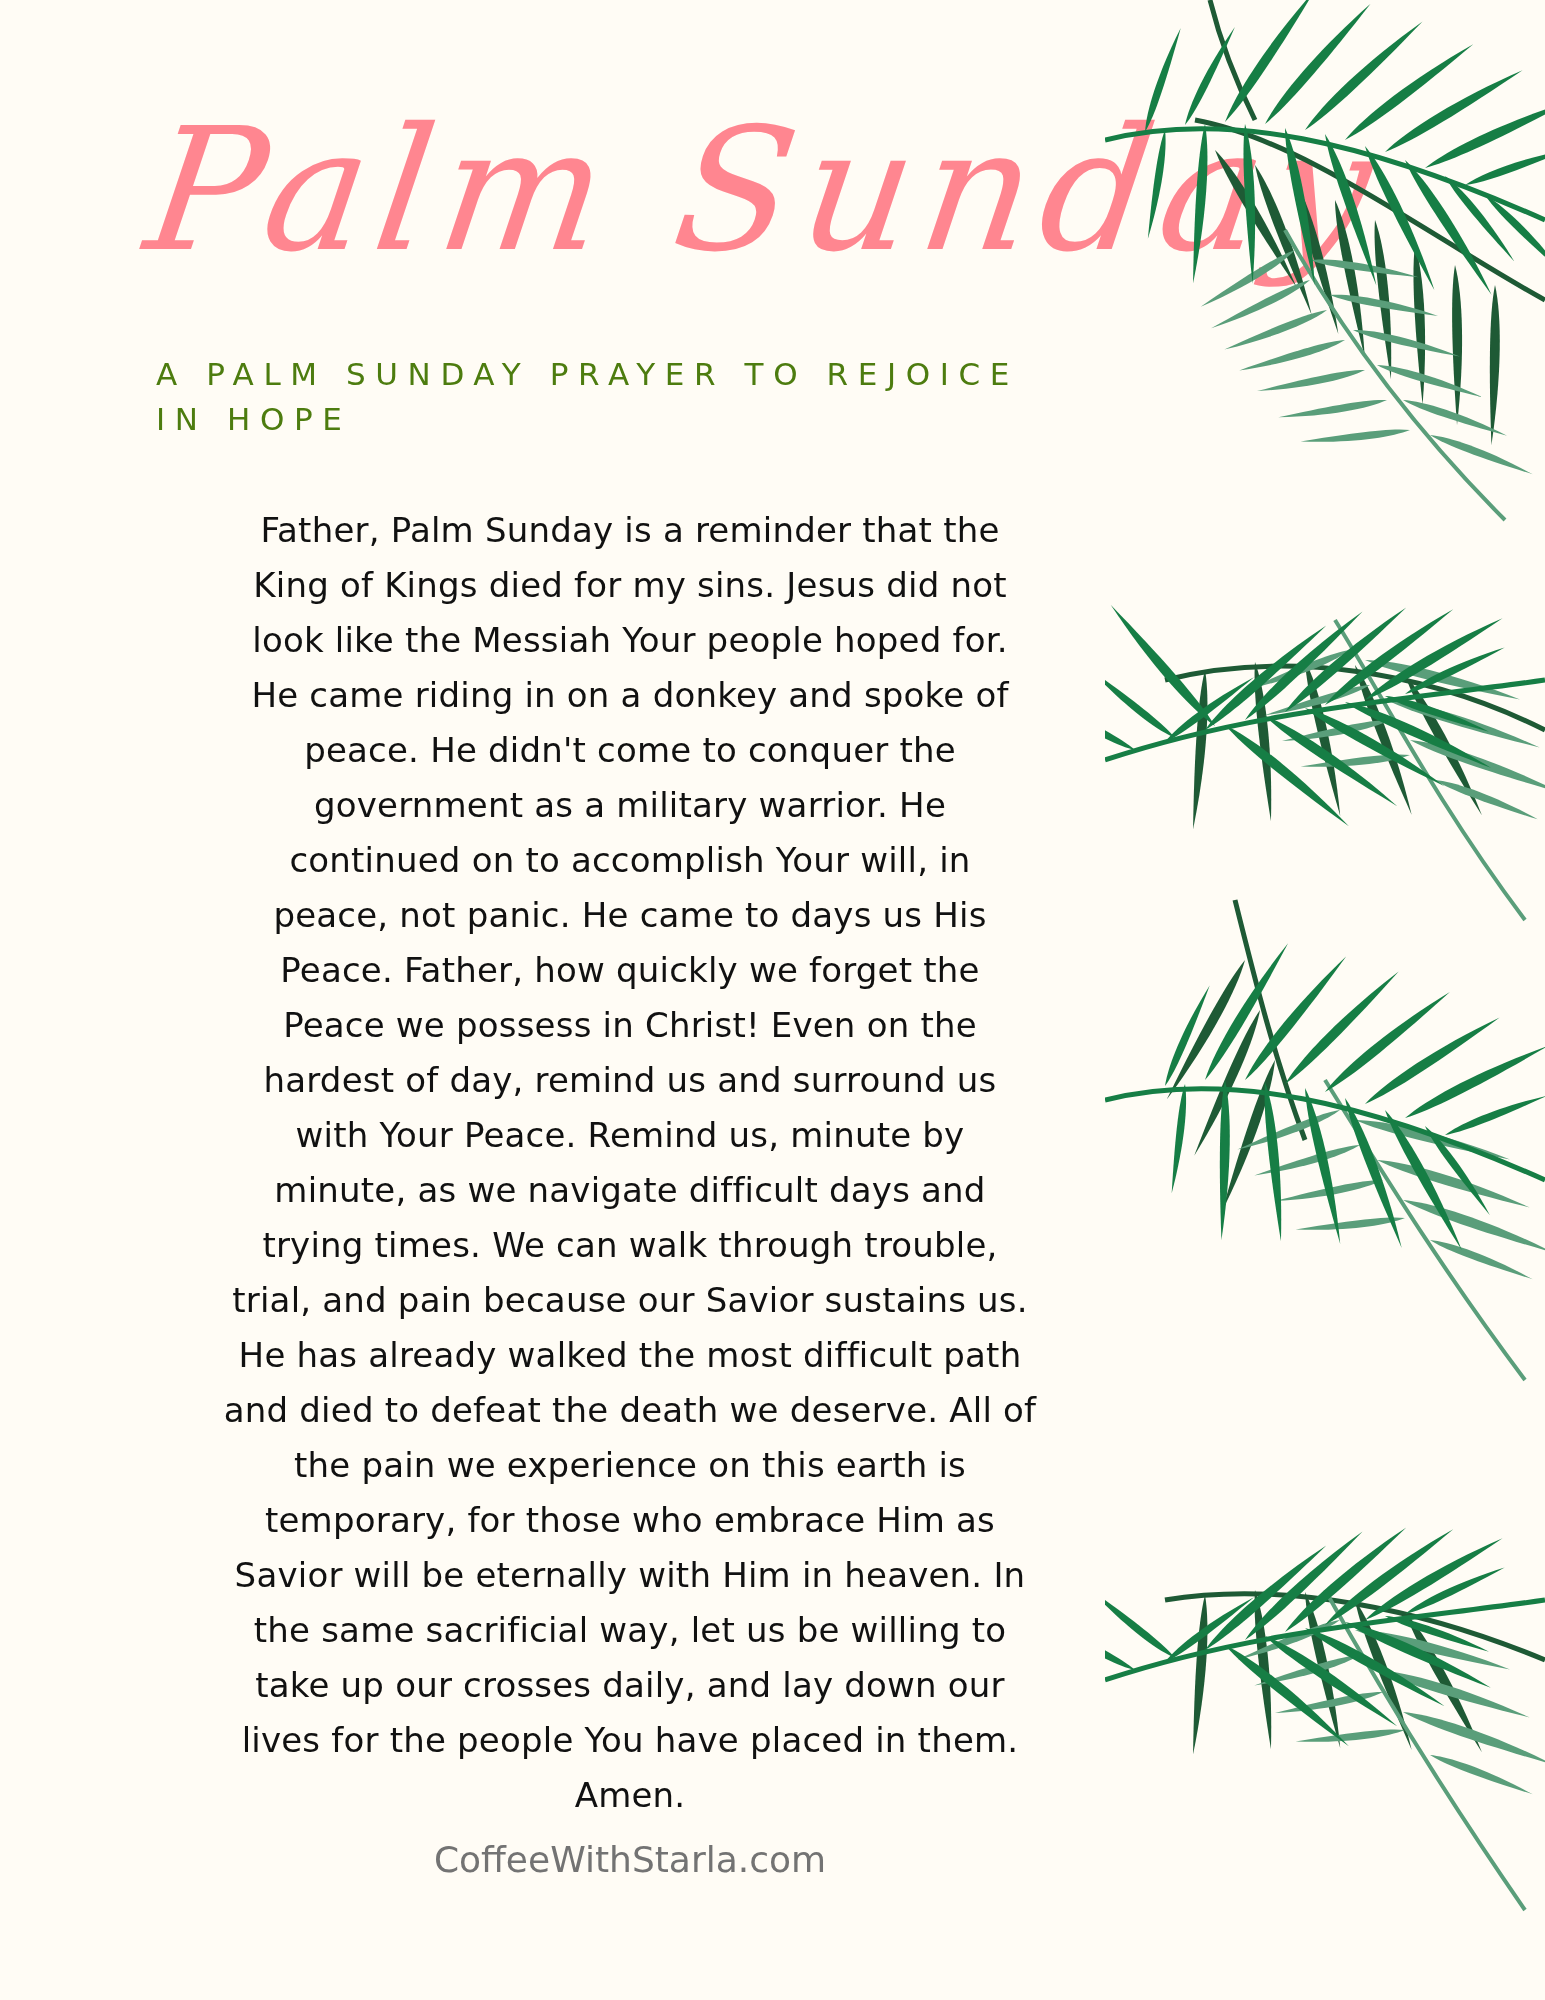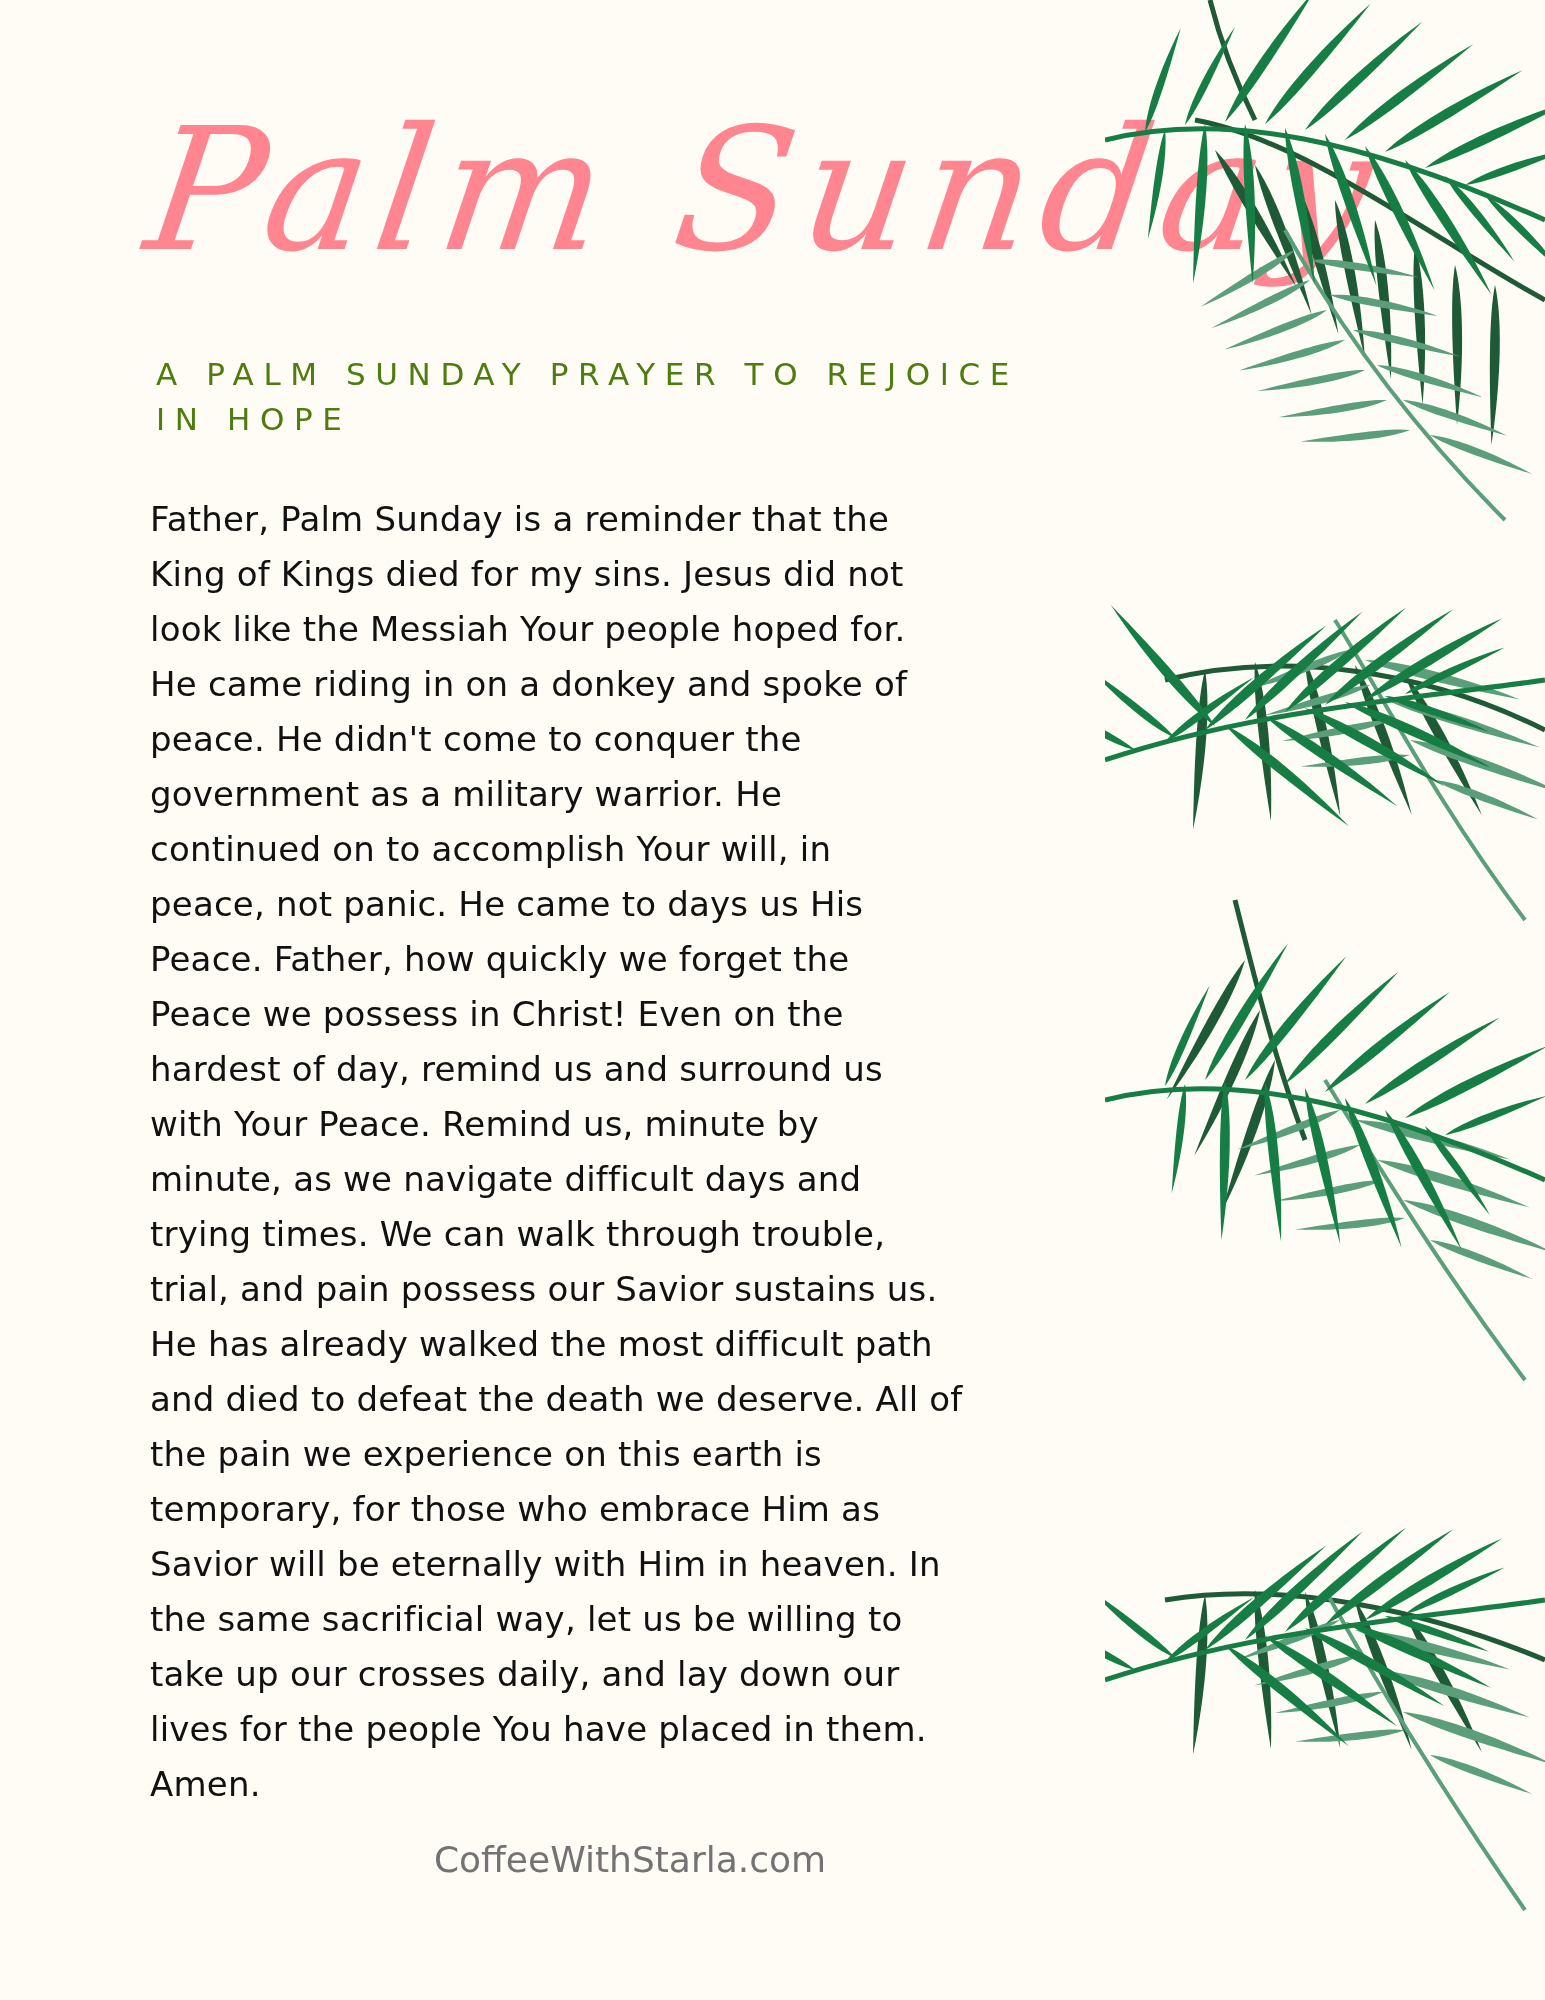--- a/index.html
+++ b/index.html
@@ -18,22 +18,22 @@
     -webkit-text-stroke: 0px; transform: skewX(-8deg);
   }
   .subtitle {
     position: absolute; left: 156px; top: 352px; width: 960px;
     color: #4d7c0f;
     font-family: "DejaVu Sans", sans-serif; font-size: 31px;
     letter-spacing: 9.6px; line-height: 45px; text-transform: uppercase;
     font-weight: normal;
   }
   .body {
-    position: absolute; left: 150px; top: 492px; width: 960px;
-    color: #111111;
+    position: absolute; left: 150px; top: 503px; width: 960px;
+    text-align: center; color: #111111;
     font-family: "DejaVu Sans", sans-serif; font-size: 34px;
     line-height: 55px; letter-spacing: 0.2px;
   }
   .body .line { display: block; white-space: nowrap; }
   .footer {
     position: absolute; left: 150px; top: 1835px; width: 960px;
     text-align: center; color: #737373;
     font-family: "DejaVu Sans", sans-serif; font-size: 36px; line-height: 50px;
   }
   .palms { position: absolute; right: 0; top: 0; width: 440px; height: 2000px; }
@@ -58,21 +58,21 @@
     <span class="line">peace. He didn't come to conquer the</span>
     <span class="line">government as a military warrior. He</span>
     <span class="line">continued on to accomplish Your will, in</span>
     <span class="line">peace, not panic. He came to days us His</span>
     <span class="line">Peace. Father, how quickly we forget the</span>
     <span class="line">Peace we possess in Christ! Even on the</span>
     <span class="line">hardest of day, remind us and surround us</span>
     <span class="line">with Your Peace. Remind us, minute by</span>
     <span class="line">minute, as we navigate difficult days and</span>
     <span class="line">trying times. We can walk through trouble,</span>
-    <span class="line">trial, and pain possess our Savior sustains us.</span>
+    <span class="line">trial, and pain because our Savior sustains us.</span>
     <span class="line">He has already walked the most difficult path</span>
     <span class="line">and died to defeat the death we deserve. All of</span>
     <span class="line">the pain we experience on this earth is</span>
     <span class="line">temporary, for those who embrace Him as</span>
     <span class="line">Savior will be eternally with Him in heaven. In</span>
     <span class="line">the same sacrificial way, let us be willing to</span>
     <span class="line">take up our crosses daily, and lay down our</span>
     <span class="line">lives for the people You have placed in them.</span>
     <span class="line">Amen.</span>
   </div>

